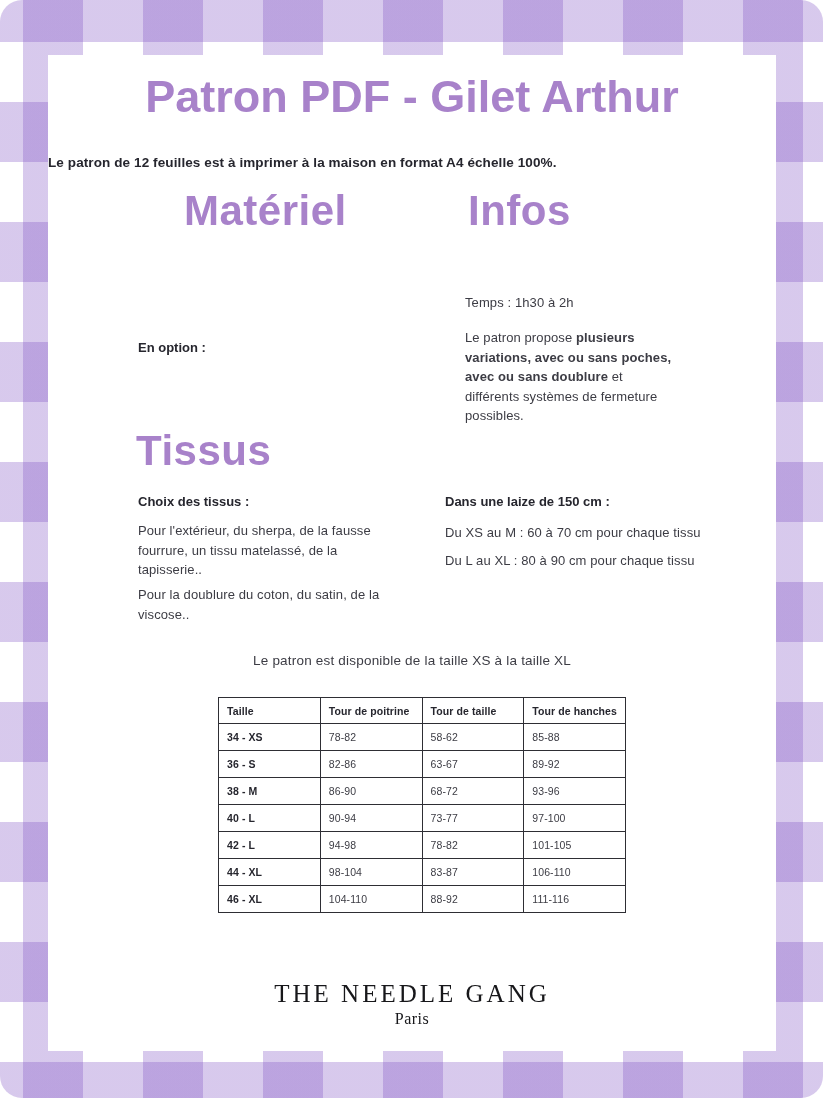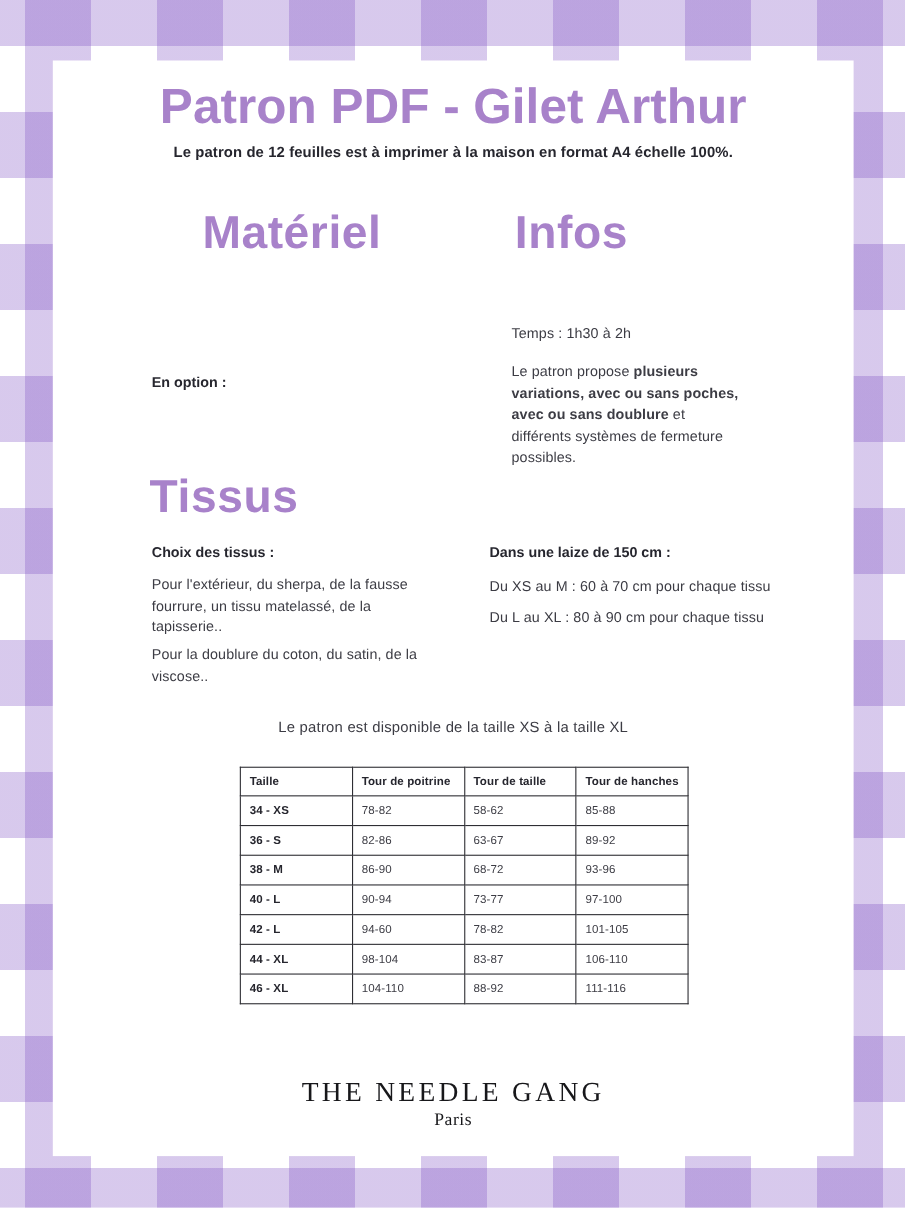--- a/index.html
+++ b/index.html
@@ -15,20 +15,21 @@
     background-color: #ffffff;
     background-image:
       repeating-linear-gradient(90deg,
         transparent 0px, transparent 23px,
         rgba(124, 77, 194, 0.30) 23px, rgba(124, 77, 194, 0.30) 83px,
         transparent 83px, transparent 120px),
       repeating-linear-gradient(180deg,
         rgba(124, 77, 194, 0.30) 0px, rgba(124, 77, 194, 0.30) 42px,
         transparent 42px, transparent 102px,
         rgba(124, 77, 194, 0.30) 102px, rgba(124, 77, 194, 0.30) 120px);
+    border-radius: 22px;
   }
 
   
   .page {
     position: absolute;
     left: 48px; top: 55px;
     width: 728px; height: 996px;
     background: #ffffff;
   }
 
@@ -37,22 +38,22 @@
   .page-title {
     left: 0; right: 0; top: 16px;
     text-align: center;
     font-size: 45px;
     font-weight: 700;
     letter-spacing: 0px;
     color: var(--accent, #a882ca);
   }
 
   .page-subtitle {
-    left: 0; right: 0; top: 76px;
-    text-align: center;
+    left: 0; right: 0; top: 100px;
+    text-align: left;
     font-size: 13.5px;
     font-weight: 700;
     color: #26262e;
     letter-spacing: 0.1px;
   }
 
   .section-heading {
     font-size: 42px;
     font-weight: 700;
     color: var(--accent, #a882ca);
@@ -186,21 +187,21 @@
           <td>93-96</td>
         </tr>
         <tr>
           <td class="size-col">40 - L</td>
           <td>90-94</td>
           <td>73-77</td>
           <td>97-100</td>
         </tr>
         <tr>
           <td class="size-col">42 - L</td>
-          <td>94-60</td>
+          <td>94-98</td>
           <td>78-82</td>
           <td>101-105</td>
         </tr>
         <tr>
           <td class="size-col">44 - XL</td>
           <td>98-104</td>
           <td>83-87</td>
           <td>106-110</td>
         </tr>
         <tr>

